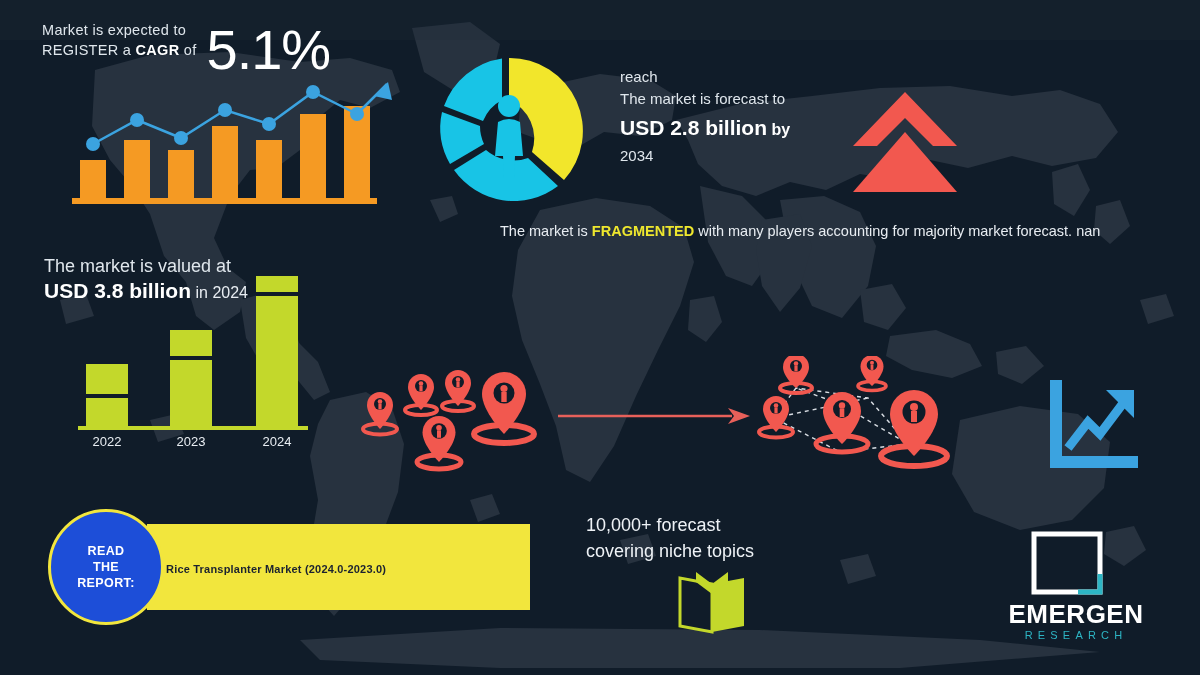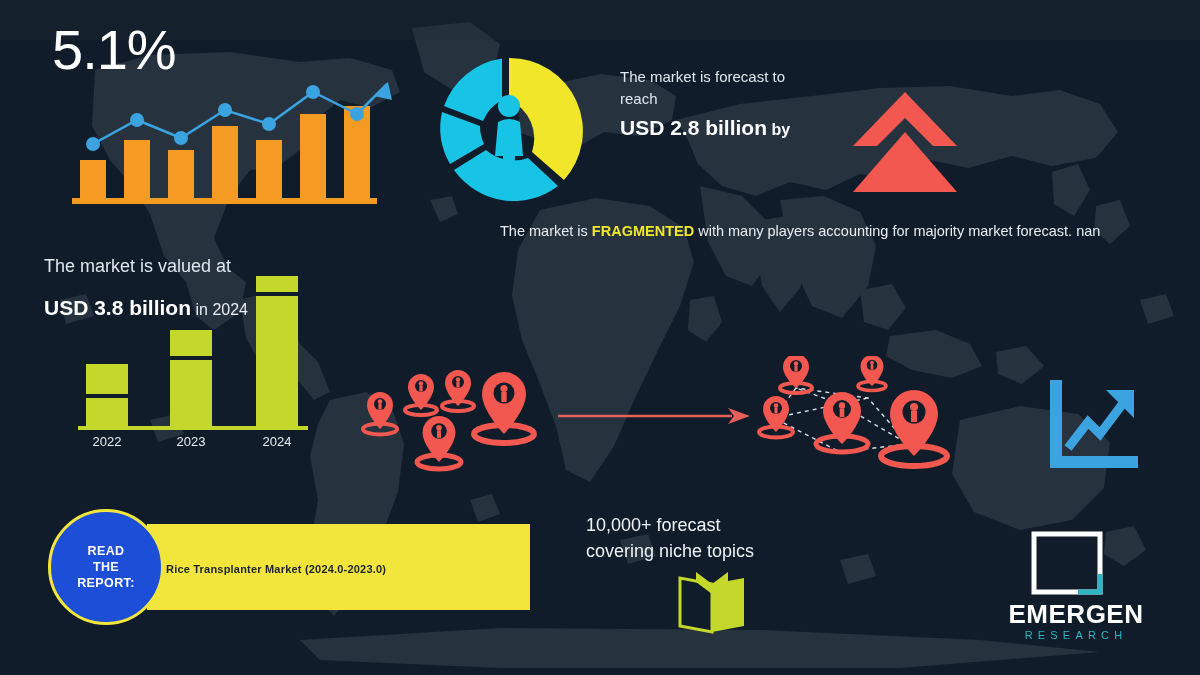--- a/index.html
+++ b/index.html
@@ -39,21 +39,21 @@
   .chev-wrap { position:absolute; left:845px; top:88px; width:120px; height:105px; z-index:4; }
 
   
   .fragment { position:absolute; left:500px; top:219px; width:640px; z-index:5;
               font-size:14.5px; line-height:24px; color:#e8edf2; }
   .fragment .hl { color:#eee72e; font-weight:bold; }
 
   
   .valued { position:absolute; left:44px; top:256px; z-index:5; }
   .v-l1 { font-size:18px; color:#dfe6ec; line-height:21px; }
-  .v-l2 { font-size:21px; font-weight:bold; color:#ffffff; line-height:38px; margin-top:12px; }
+  .v-l2 { font-size:21px; font-weight:bold; color:#ffffff; line-height:23px; margin-top:2px; }
   .v-l2 .in { font-size:16px; font-weight:normal; color:#e8edf2; }
   .green-chart { position:absolute; left:70px; top:276px; width:245px; height:170px; z-index:4; }
 
   
   .pins-left  { position:absolute; left:352px; top:366px; width:200px; height:116px; z-index:4; }
   .pins-right { position:absolute; left:750px; top:356px; width:210px; height:126px; z-index:4; }
   .arrow-mid  { position:absolute; left:556px; top:396px; width:196px; height:40px; z-index:4; }
 
   
   .blue-icon { position:absolute; left:1044px; top:378px; width:96px; height:92px; z-index:4; }
@@ -138,20 +138,26 @@
       <path d="M60 300 L86 294 L94 316 L66 324 Z"></path>
       <path d="M620 540 L648 534 L656 556 L628 564 Z"></path>
       <path d="M840 560 L868 554 L876 576 L848 584 Z"></path>
     </g>
     <g fill="#1f2a37">
       <path d="M0 0 L1200 0 L1200 40 L0 40 Z" opacity="0.25"></path>
     </g>
   </svg>
 
   <div class="cagr-block">
+    <div class="cagr-lines">
+      <div class="cagr-l1">Market is expected to</div>
+      <div class="cagr-l2">
+        <span>REGISTER a </span><b>CAGR</b><span> of</span>
+      </div>
+    </div>
     <div class="cagr-value">5.1%</div>
   </div>
 
   <svg class="orange-chart" viewBox="0 0 330 135">
     <g fill="#f59a23">
       <rect x="18" y="82" width="26" height="38"></rect>
       <rect x="62" y="62" width="26" height="58"></rect>
       <rect x="106" y="72" width="26" height="48"></rect>
       <rect x="150" y="48" width="26" height="72"></rect>
       <rect x="194" y="62" width="26" height="58"></rect>
@@ -181,25 +187,26 @@
 
     <path d="M18 64 A73 73 0 0 0 26 116 L60 96 A42 42 0 0 1 56 78 Z" fill="#18c4e6"></path>
 
     <path d="M30 122 A73 73 0 0 0 134 138 L104 110 A42 42 0 0 1 62 102 Z" fill="#18c4e6"></path>
 
     <circle cx="85" cy="58" r="11" fill="#18c4e6"></circle>
     <path d="M74 74 Q85 68 96 74 L99 108 L91 108 L90 130 L80 130 L79 108 L71 108 Z" fill="#18c4e6"></path>
   </svg>
 
   <div class="forecast">
+    <div class="fc-l1">reach</div>
     <div class="fc-l1">The market is forecast to</div>
-    <div class="fc-l1">reach</div>
     <div class="fc-big">
       <span>USD 2.8 billion</span><span class="small"> by</span>
     </div>
+    <div class="fc-l3">2034</div>
   </div>
 
   <svg class="chev-wrap" viewBox="0 0 120 105">
     <path d="M60 4 L112 58 L88 58 L60 30 L32 58 L8 58 Z" fill="#f2584f"></path>
     <path d="M60 44 L112 104 L8 104 Z" fill="#f2584f"></path>
   </svg>
 
   <div class="fragment">
     <span>The market is </span><span class="hl">FRAGMENTED</span><span> with many players accounting for majority market forecast. nan</span>
   </div>

